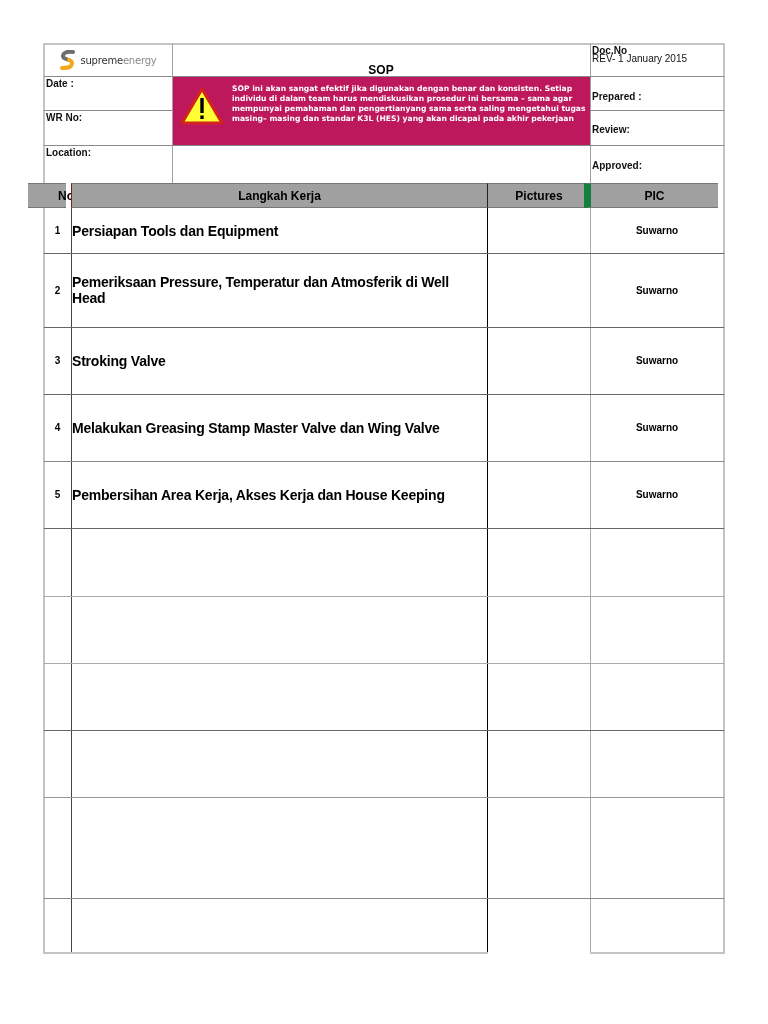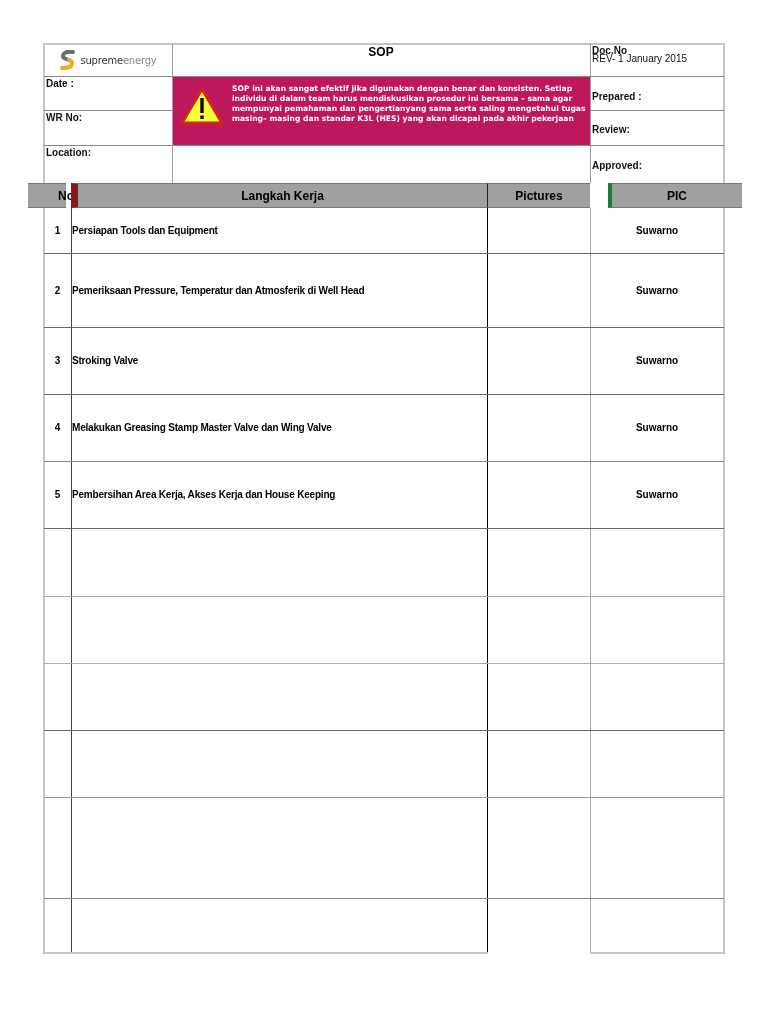--- a/index.html
+++ b/index.html
@@ -9,35 +9,35 @@
   .hline { position: absolute; height: 0; border-top: 1px solid #8a8a8a; }
   .vline { position: absolute; width: 0; border-left: 1px solid #a0a0a0; }
   .outer { border: 2px solid #c4c4c4; }
 
   
   .logo-cell { left: 44px; top: 44px; width: 128px; height: 32px; display:flex; align-items:center; justify-content:center; }
   .logo-text { font-family: "DejaVu Sans", sans-serif; font-size: 10px; color: #555; letter-spacing: -0.2px; }
   .logo-text b { font-weight: normal; color: #333; }
   .logo-text span { color: #888; }
   .title-cell { left: 172px; top: 44px; width: 418px; height: 32px; text-align: center; }
-  .title-main { font-size: 12px; font-weight: bold; line-height: 13px; padding-top: 2px; }
+  .title-main { font-size: 12px; font-weight: bold; line-height: 13px; padding-top: 20px; }
   .title-sub { font-size: 12px; font-weight: bold; line-height: 14px; }
   .small-label { font-family: Liberation Sans, sans-serif; font-size: 10px; font-weight: bold; color: #111; }
   .warn-box { left: 172px; top: 77px; width: 419px; height: 68px; background: #be185d; }
   .warn-text { position: absolute; left: 60px; top: 7px; width: 355px; font-family: "DejaVu Sans", sans-serif;
                font-size: 7.6px; line-height: 10px; color: #ffffff; font-weight: bold; }
   .warn-icon { position: absolute; left: 8px; top: 10px; width: 44px; height: 38px; }
 
   
   .th { position: absolute; top: 183px; height: 25px; background: #a0a0a0; border-top: 1px solid #777; border-bottom: 1px solid #777;
         font-weight: bold; font-size: 12px; display: flex; align-items: center; justify-content: center; box-sizing: border-box; }
   .cell-no { position: absolute; left: 44px; width: 27px; display:flex; align-items:center; justify-content:center;
              font-size: 10px; font-weight: bold; }
   .cell-step { position: absolute; left: 72px; width: 414px; display:flex; align-items:center;
-               font-size: 10px; font-weight: bold; letter-spacing: -0.2px; }
+               font-size: 14px; font-weight: bold; letter-spacing: -0.2px; }
   .cell-pic { position: absolute; left: 591px; width: 132px; display:flex; align-items:center; justify-content:center;
               font-size: 10px; font-weight: bold; }
 </style>
 </head>
 <body>
 
 <div class="abs outer" style="left:43px;top:43px;width:682px;height:911px;border-bottom:none;"></div>
 
 <div class="abs logo-cell">
   <svg width="18" height="20" viewBox="0 0 18 20" style="margin-right:3px;">
@@ -74,23 +74,23 @@
 <div class="vline" style="left:172px;top:44px;height:139px;"></div>
 <div class="vline" style="left:590px;top:44px;height:139px;"></div>
 <div class="hline" style="left:44px;top:76px;width:128px;"></div>
 <div class="hline" style="left:172px;top:76px;width:418px;"></div>
 <div class="hline" style="left:590px;top:76px;width:134px;"></div>
 <div class="hline" style="left:44px;top:110px;width:128px;"></div>
 <div class="hline" style="left:590px;top:110px;width:134px;"></div>
 <div class="hline" style="left:44px;top:145px;width:680px;"></div>
 
 <div class="th" style="left:28px;width:27px;padding-left:38px;">No</div>
-<div class="th" style="left:71px;width:416px;border-left:7px solid #7f1d1d;">Langkah Kerja</div>
+<div class="th" style="left:71px;width:416px;border-left:1px solid #7f1d1d;">Langkah Kerja</div>
 <div class="th" style="left:487px;width:103px;border-left:1px solid #222;">Pictures</div>
-<div class="th" style="left:608px;width:134px;border-left:4px solid #15803d;">PIC</div>
+<div class="th" style="left:584px;width:134px;border-left:7px solid #15803d;">PIC</div>
 
 <div class="vline" style="left:71px;top:208px;height:745px;border-left-color:#444;"></div>
 <div class="vline" style="left:487px;top:208px;height:745px;border-left-color:#000;"></div>
 <div class="vline" style="left:590px;top:208px;height:745px;border-left-color:#a8a8a8;"></div>
 
 <div class="hline" style="left:44px;top:253px;width:680px;border-top-color:#666;"></div>
 <div class="hline" style="left:44px;top:327px;width:680px;border-top-color:#666;"></div>
 <div class="hline" style="left:44px;top:394px;width:680px;border-top-color:#666;"></div>
 <div class="hline" style="left:44px;top:461px;width:680px;border-top-color:#888;"></div>
 <div class="hline" style="left:44px;top:528px;width:680px;border-top-color:#666;"></div>

